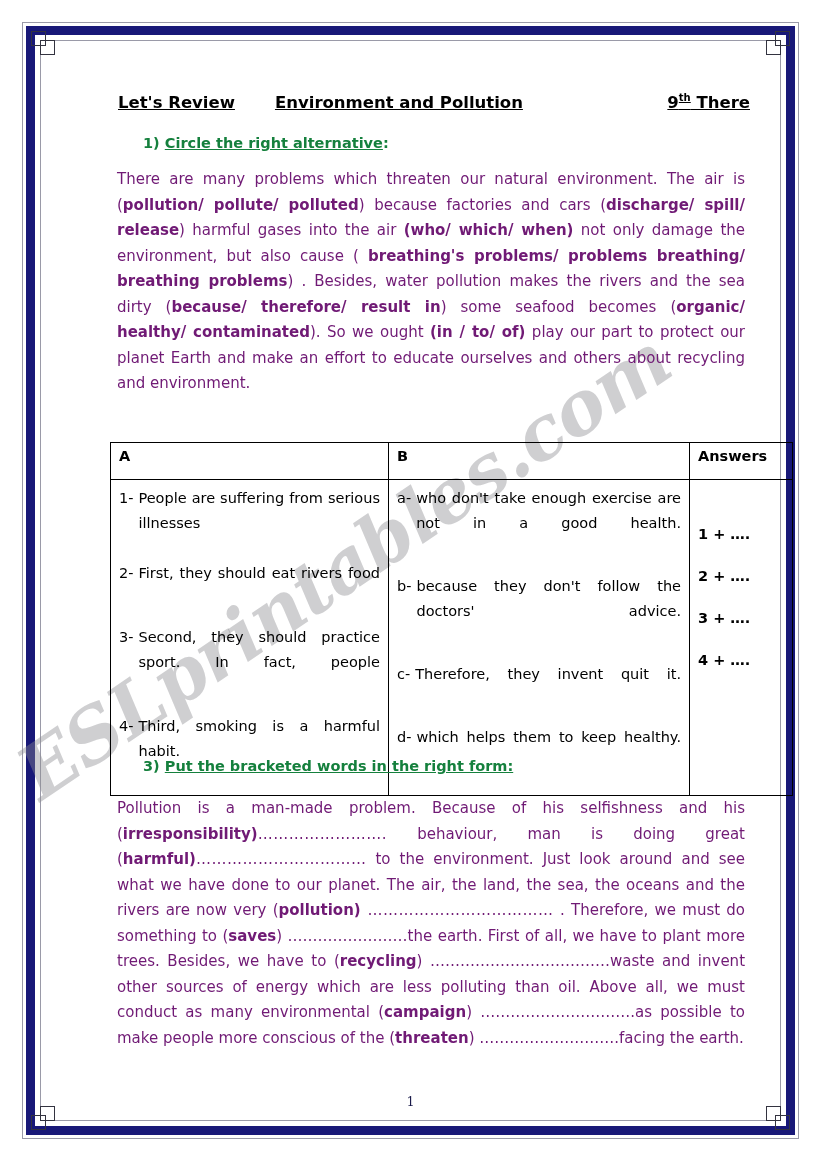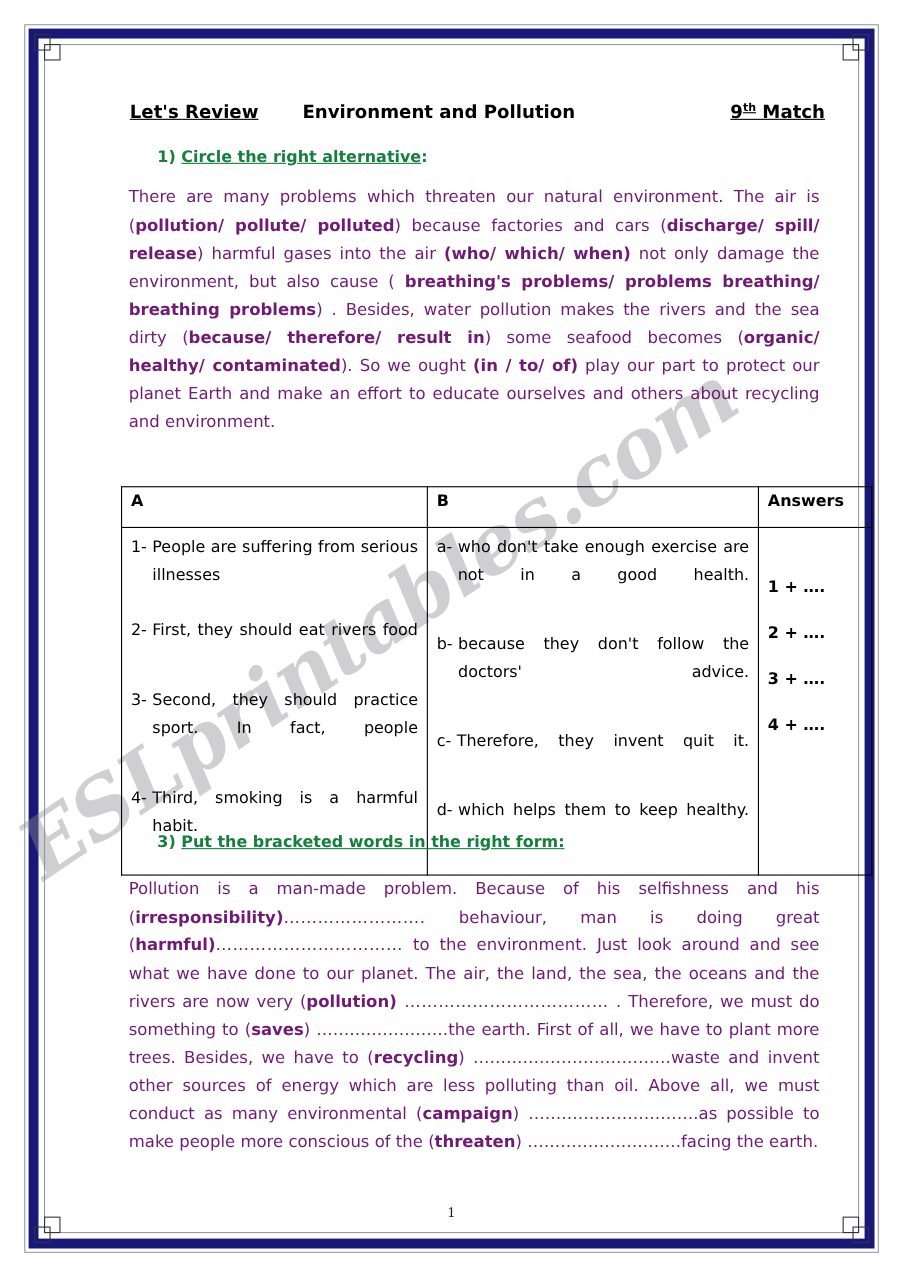--- a/index.html
+++ b/index.html
@@ -105,21 +105,21 @@
     left: 118px;
     top: 88px;
     width: 632px;
     display: flex;
     align-items: baseline;
     font-size: 16.5px;
     font-weight: bold;
     color: #000;
   }
   .doc-header .h-left    { text-decoration: underline; }
-  .doc-header .h-center  { margin-left: 40px; }
+  .doc-header .h-center  { text-decoration: underline; margin-left: 40px; }
   .doc-header .h-right   { text-decoration: underline; margin-left: auto; }
   .doc-header sup { font-size: 10px; text-decoration: underline; }
 
   .task-heading {
     position: absolute;
     font-size: 14.5px;
     font-weight: bold;
     color: #15803d;
   }
   .task-heading .num { text-decoration: none; }
@@ -247,21 +247,21 @@
 
 <div class="watermark">
   <span>ESLprintables.com</span>
 </div>
 
 <div class="content">
 
   <div class="doc-header">
     <span class="h-left">Let's Review</span>
     <span class="h-center">Environment and Pollution</span>
-    <span class="h-right"><span>9</span><sup>th</sup><span> Match</span></span>
+    <span class="h-right"><span>9</span><sup>th</sup><span> There</span></span>
   </div>
 
   <div class="task-heading" id="task1-heading">
     <span class="num">1)</span>
     <span class="txt">Circle the right alternative</span><span>:</span>
   </div>
   <div class="para" id="para1"><span>There are many problems which threaten our natural environment. The air is </span><span>(</span><b>pollution/ pollute/ polluted</b><span>) because factories and cars </span><span>(</span><b>discharge/ spill/ release</b><span>) harmful gases into the air </span><b>(who/ which/ when)</b><span> not only damage the environment, but also cause </span><span>( </span><b>breathing's problems/ problems breathing/ breathing problems</b><span>) . Besides, water pollution makes the rivers and the sea dirty </span><span>(</span><b>because/ therefore/ result in</b><span>) some seafood becomes </span><span>(</span><b>organic/ healthy/ contaminated</b><span>). So we ought </span><b>(in / to/ of)</b><span> play our part to protect our planet Earth and make an effort to educate ourselves and others about recycling and environment.</span></div>
 
 
   <table class="match-table">

